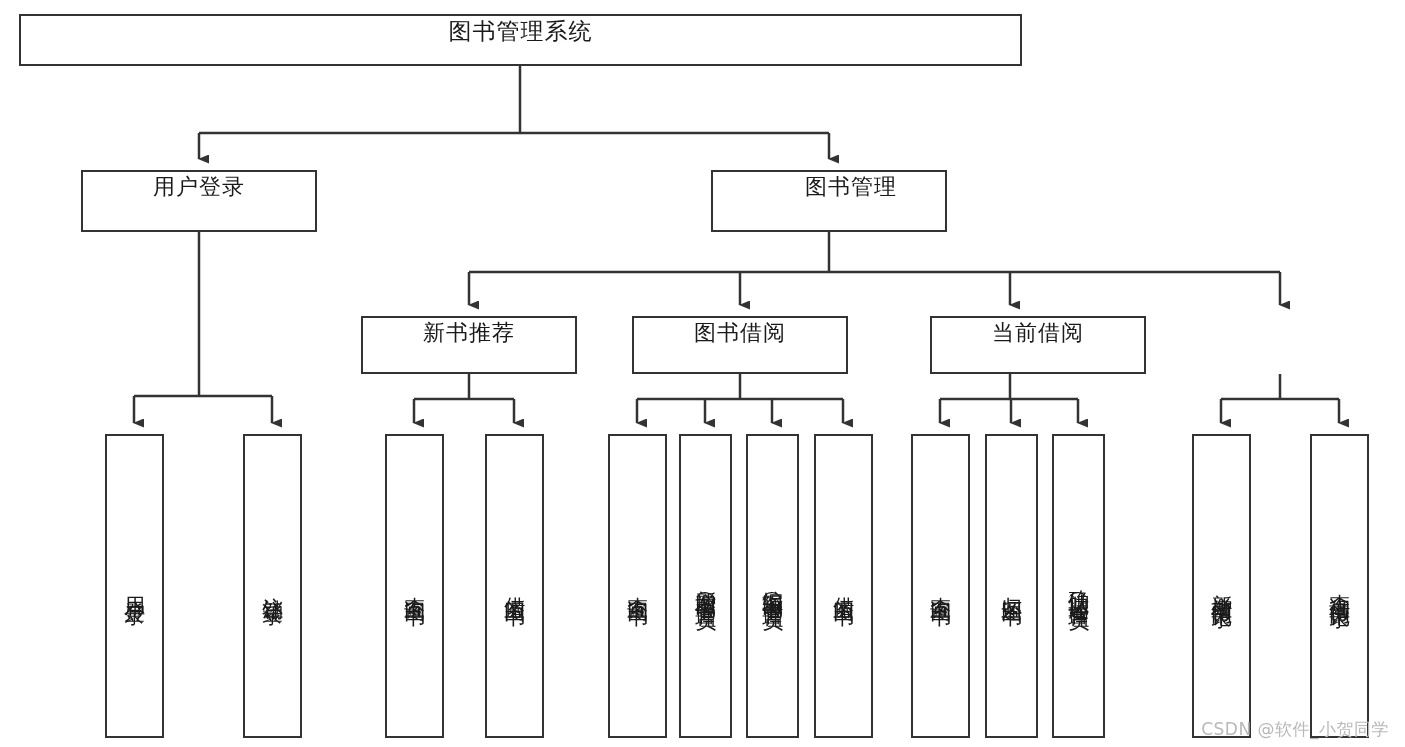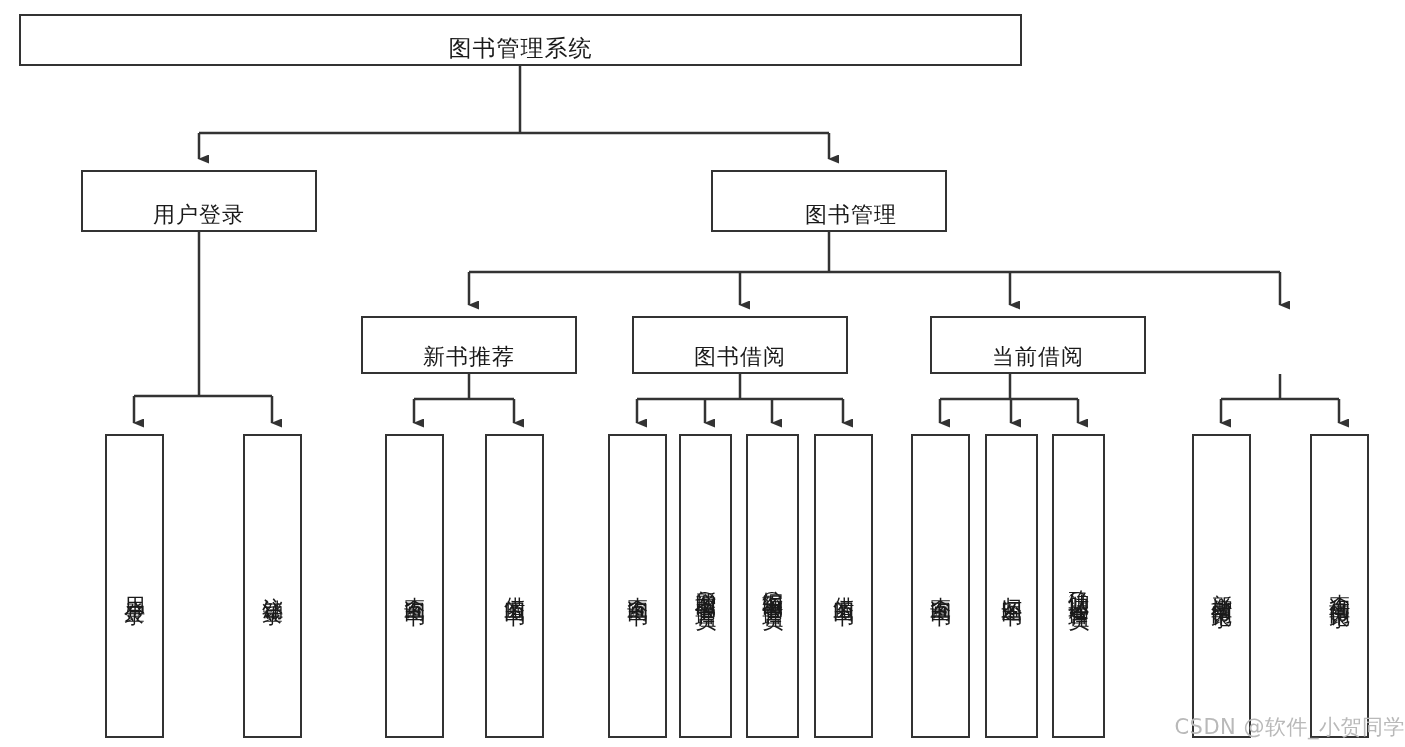--- a/index.html
+++ b/index.html
@@ -25,21 +25,21 @@
     width: 1405px;
     height: 747px;
     pointer-events: none;
   }
   .node {
     position: absolute;
     box-sizing: border-box;
     background: #ffffff;
     border: 2.5px solid #333333;
     display: flex;
-    align-items: flex-end;
+    align-items: flex-start;
     justify-content: center;
     color: #1a1a1a;
   }
   .node.h {
     
     font-size: 22px;
     letter-spacing: 1px;
   }
   .node.root {
     font-size: 23px;
@@ -54,23 +54,23 @@
   .vtext {
     writing-mode: vertical-rl;
     text-orientation: upright;
     line-height: 1.08;
     letter-spacing: 3px;
     white-space: nowrap;
     text-align: center;
   }
   .watermark {
     position: absolute;
-    right: 0;
+    right: 16px;
     bottom: 6px;
-    font-size: 21px;
+    font-size: 17px;
     color: #b9b9b9;
     letter-spacing: 0.5px;
     white-space: nowrap;
     font-family: "DejaVu Sans", "Liberation Sans", sans-serif;
   }
 </style>
 </head>
 <body>
 
 <div id="canvas">

